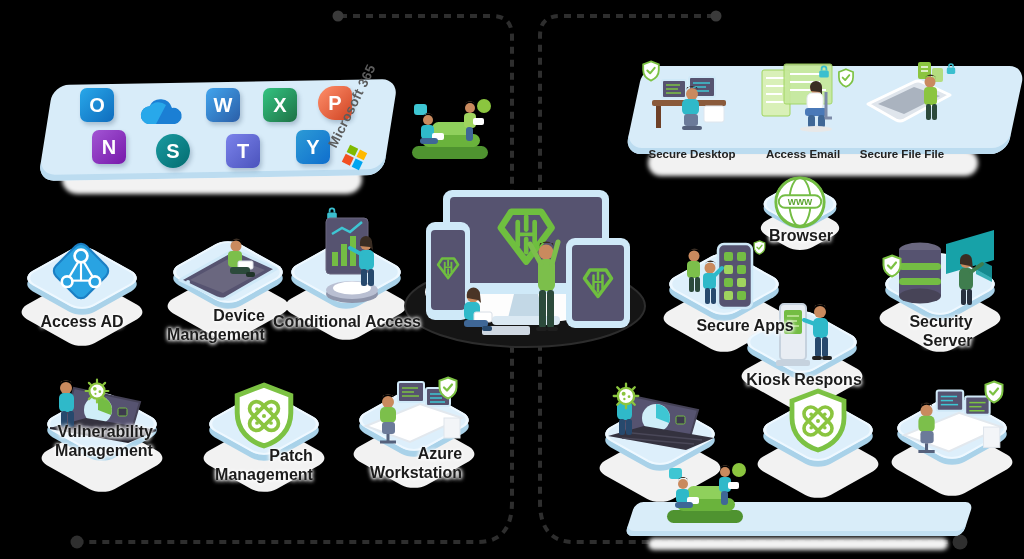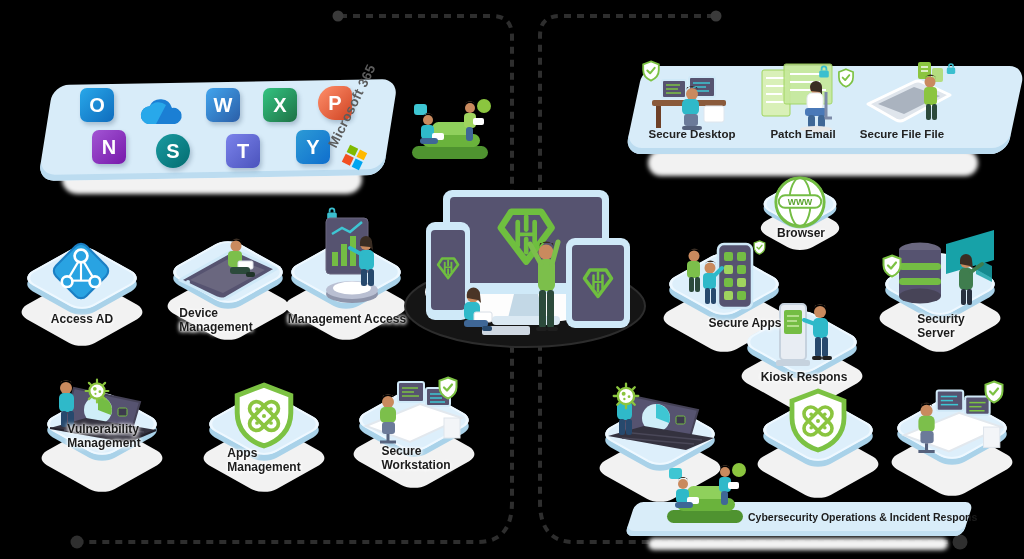--- a/index.html
+++ b/index.html
@@ -17,24 +17,24 @@
   .d-sh{background:#f2f2f2;}
   .node{position:absolute;width:130px;height:80px;margin-left:-65px;margin-top:-40px;}
   .node .d-sh{left:17px;top:26px;width:96px;height:96px;}
   .node .d-edge{left:21px;top:2px;}
   .node .d-face{left:21px;top:-4px;}
   .mini .d-sh{width:66px;height:66px;left:14px;top:18px;}
   .mini .d-edge{width:62px;height:62px;left:16px;top:0px;}
   .mini .d-face{width:62px;height:62px;left:16px;top:-4px;}
   .mini{width:94px;height:60px;margin-left:-47px;margin-top:-30px;}
   
-  .lbl{position:absolute;transform:translateX(-50%);font-weight:bold;font-size:12px;line-height:1.2;
-       color:#1c1c1c;text-align:left;white-space:pre-line;z-index:7;
+  .lbl{position:absolute;transform:translateX(-50%);font-weight:bold;font-size:16px;line-height:1.2;
+       color:#1c1c1c;text-align:right;white-space:pre-line;z-index:7;
        text-shadow:0 0 5px #fff,0 0 3px #fff,0 1px 4px #fff;}
-  .plbl{position:absolute;transform:translateX(-50%);font-weight:bold;font-size:11.5px;color:#222;z-index:7;}
+  .plbl{position:absolute;transform:translateX(-50%);font-weight:bold;font-size:11.5px;color:#222;z-index:7;margin-top:20px;}
   
   .tile{position:absolute;width:34px;height:34px;border-radius:7px;display:flex;align-items:center;
         justify-content:center;font-weight:bold;font-size:20px;color:#fff;z-index:5;
         box-shadow:2px 3px 4px rgba(30,60,90,.25);}
   .t-outlook{background:linear-gradient(135deg,#28a8ea,#0f6cbd);}
   .t-word{background:linear-gradient(135deg,#41a5ee,#2b5ea7);}
   .t-excel{background:linear-gradient(135deg,#33c481,#1e7145);}
   .t-ppt{background:linear-gradient(135deg,#ff8f6b,#d04423);}
   .t-onenote{background:linear-gradient(135deg,#a255d4,#7719aa);}
   .t-sharepoint{background:linear-gradient(135deg,#1a9ba1,#036c70);}
@@ -255,21 +255,21 @@
         <use href="#lockg"></use>
       </svg>
     <circle cx="74" cy="20" r="5.5" fill="#c98a5e"></circle>
       <path d="M69,18 a5.5,5.5 0 0 1 11,0 l-1,-4 -9,0 Z" fill="#3a2d23"></path>
     <rect x="68" y="25" width="13" height="18" rx="4" fill="#8bc53f"></rect>
     <rect x="70" y="42" width="5" height="16" rx="2" fill="#2c4a3b"></rect>
       <rect x="76" y="42" width="5" height="16" rx="2" fill="#2c4a3b"></rect>
   </svg>
 
   <div class="plbl" style="left:692px;top:128px">Secure Desktop</div>
-  <div class="plbl" style="left:803px;top:128px">Patch Email</div>
+  <div class="plbl" style="left:803px;top:128px">Access Email</div>
   <div class="plbl" style="left:902px;top:128px">Secure File File</div>
 
   
   <div class="node mini" style="left:800px;top:207px;z-index:3">
     <div class="dia d-sh"></div>
       <div class="dia d-edge"></div>
       <div class="dia d-face"></div>
   </div>
   <svg class="abs" style="left:772px;top:174px;z-index:5" width="56" height="56" viewBox="0 0 58 58">
     <circle cx="29" cy="29" r="25" fill="#fff" stroke="#74bd44" stroke-width="3"></circle>
@@ -339,21 +339,21 @@
     <ellipse cx="52" cy="88" rx="26" ry="9" fill="#8e94aa"></ellipse>
     <ellipse cx="52" cy="84" rx="26" ry="9" fill="#b9bfd2"></ellipse>
     <ellipse cx="52" cy="82" rx="19" ry="6.5" fill="#fff"></ellipse>
     <circle cx="66" cy="38" r="6" fill="#c98a5e"></circle>
       <path d="M60,36 a6,6 0 0 1 12,0 l1,8 -3,-3 -10,-1 Z" fill="#3a2d23"></path>
     <rect x="59" y="44" width="15" height="20" rx="5" fill="#2fb9c9"></rect>
     <path d="M61,48 L50,42" stroke="#2fb9c9" stroke-width="4" stroke-linecap="round"></path>
     <rect x="61" y="63" width="6" height="17" rx="2.5" fill="#27496d"></rect>
       <rect x="68" y="63" width="6" height="17" rx="2.5" fill="#27496d"></rect>
   </svg>
-  <div class="lbl" style="left:347px;top:312px">Management Access</div>
+  <div class="lbl" style="left:347px;top:312px">Conditional Access</div>
 
   
   <div class="node" style="left:102px;top:424px;z-index:3">
     <div class="dia d-sh"></div>
       <div class="dia d-edge"></div>
       <div class="dia d-face"></div>
   </div>
   <svg class="abs" style="left:40px;top:380px;z-index:5" width="126" height="82" viewBox="0 0 126 82">
     <path d="M34,8 L100,22 L90,56 L24,42 Z" fill="#565370" stroke="#454257" stroke-width="2"></path>
     <circle cx="58" cy="30" r="14" fill="#cfeef8"></circle>
@@ -378,21 +378,21 @@
 Management</div>
 
   <div class="node" style="left:264px;top:424px;z-index:3">
     <div class="dia d-sh"></div>
       <div class="dia d-edge"></div>
       <div class="dia d-face"></div>
   </div>
   <svg class="abs" style="left:231px;top:382px;width:66px;height:68px;z-index:5" viewBox="0 0 32 33">
       <use href="#patchg"></use>
     </svg>
-  <div class="lbl" style="left:264px;top:446px">Apps
+  <div class="lbl" style="left:264px;top:446px">Patch
 Management</div>
 
   <div class="node" style="left:414px;top:420px;z-index:3">
     <div class="dia d-sh"></div>
       <div class="dia d-edge"></div>
       <div class="dia d-face"></div>
   </div>
   <svg class="abs" style="left:358px;top:374px;z-index:5" width="112" height="84" viewBox="0 0 112 84">
     <rect x="40" y="8" width="26" height="20" rx="2" fill="#565370" stroke="#cfe9f8" stroke-width="2"></rect>
     <g stroke="#7cc243" stroke-width="1.5">
@@ -410,21 +410,21 @@
     <rect x="86" y="44" width="16" height="20" fill="#f3f5f8" stroke="#dfe5ec"></rect>
     <circle cx="30" cy="28" r="6" fill="#c98a5e"></circle>
       <path d="M24,26 a6,6 0 0 1 12,0 l-1,-5 -10,0 Z" fill="#3a2d23"></path>
     <rect x="22" y="33" width="16" height="16" rx="5" fill="#7cbf4b"></rect>
     <rect x="24" y="48" width="13" height="12" rx="3" fill="#6b7a99"></rect>
     <path d="M30,60 v8 m-8,0 h16" stroke="#55617c" stroke-width="3"></path>
   </svg>
   <svg class="abs" style="left:436px;top:376px;width:24px;height:24px;z-index:6" viewBox="0 0 24 24">
       <use href="#shieldck"></use>
     </svg>
-  <div class="lbl" style="left:416px;top:444px">Secure
+  <div class="lbl" style="left:416px;top:444px">Azure
 Workstation</div>
 
   
   <svg class="abs" style="left:398px;top:178px;z-index:6" width="256" height="174" viewBox="0 0 256 174">
     <ellipse cx="127" cy="128" rx="120" ry="41" fill="#151515" stroke="#2d2d2d" stroke-width="2"></ellipse>
     <ellipse cx="127" cy="114" rx="100" ry="31" fill="#fdfdfd"></ellipse>
     <rect x="45" y="12" width="166" height="104" rx="9" fill="#cfe9f8"></rect>
     <rect x="52" y="19" width="152" height="86" rx="4" fill="#565370"></rect>
     <path d="M116,116 h24 l6,24 h-36 Z" fill="#c3d8e6"></path>
     <rect x="94" y="138" width="68" height="9" rx="4" fill="#dbe9f3"></rect>
@@ -599,21 +599,20 @@
     <rect x="24" y="48" width="13" height="12" rx="3" fill="#6b7a99"></rect>
     <path d="M30,60 v8 m-8,0 h16" stroke="#55617c" stroke-width="3"></path>
   </svg>
   <svg class="abs" style="left:982px;top:380px;width:24px;height:24px;z-index:6" viewBox="0 0 24 24">
       <use href="#shieldck"></use>
     </svg>
 
   
   <div class="pshadow" style="left:648px;top:538px;width:300px;height:12px;z-index:2"></div>
   <div class="banner"></div>
-  <div class="banner-lbl">Cybersecurity Operations &amp; Incident Respons</div>
   <svg class="abs" style="left:650px;top:460px;z-index:5" width="112" height="78" viewBox="0 0 110 78">
     <rect x="16" y="50" width="76" height="13" rx="6.5" fill="#4f9330"></rect>
     <rect x="26" y="38" width="58" height="13" rx="6.5" fill="#6ab33c"></rect>
     <rect x="36" y="26" width="40" height="13" rx="6.5" fill="#8fd05c"></rect>
     <rect x="18" y="8" width="13" height="11" rx="3" fill="#3ec6d3"></rect>
     <circle cx="88" cy="10" r="7" fill="#8bc53f"></circle>
     <circle cx="32" cy="24" r="5" fill="#c98a5e"></circle>
       <path d="M27,22 a5,5 0 0 1 10,0 l-1,-4 -8,0 Z" fill="#3a2d23"></path>
     <rect x="25" y="29" width="13" height="14" rx="4" fill="#2fb9c9"></rect>
     <rect x="36" y="37" width="12" height="7" rx="2" fill="#fff"></rect>

